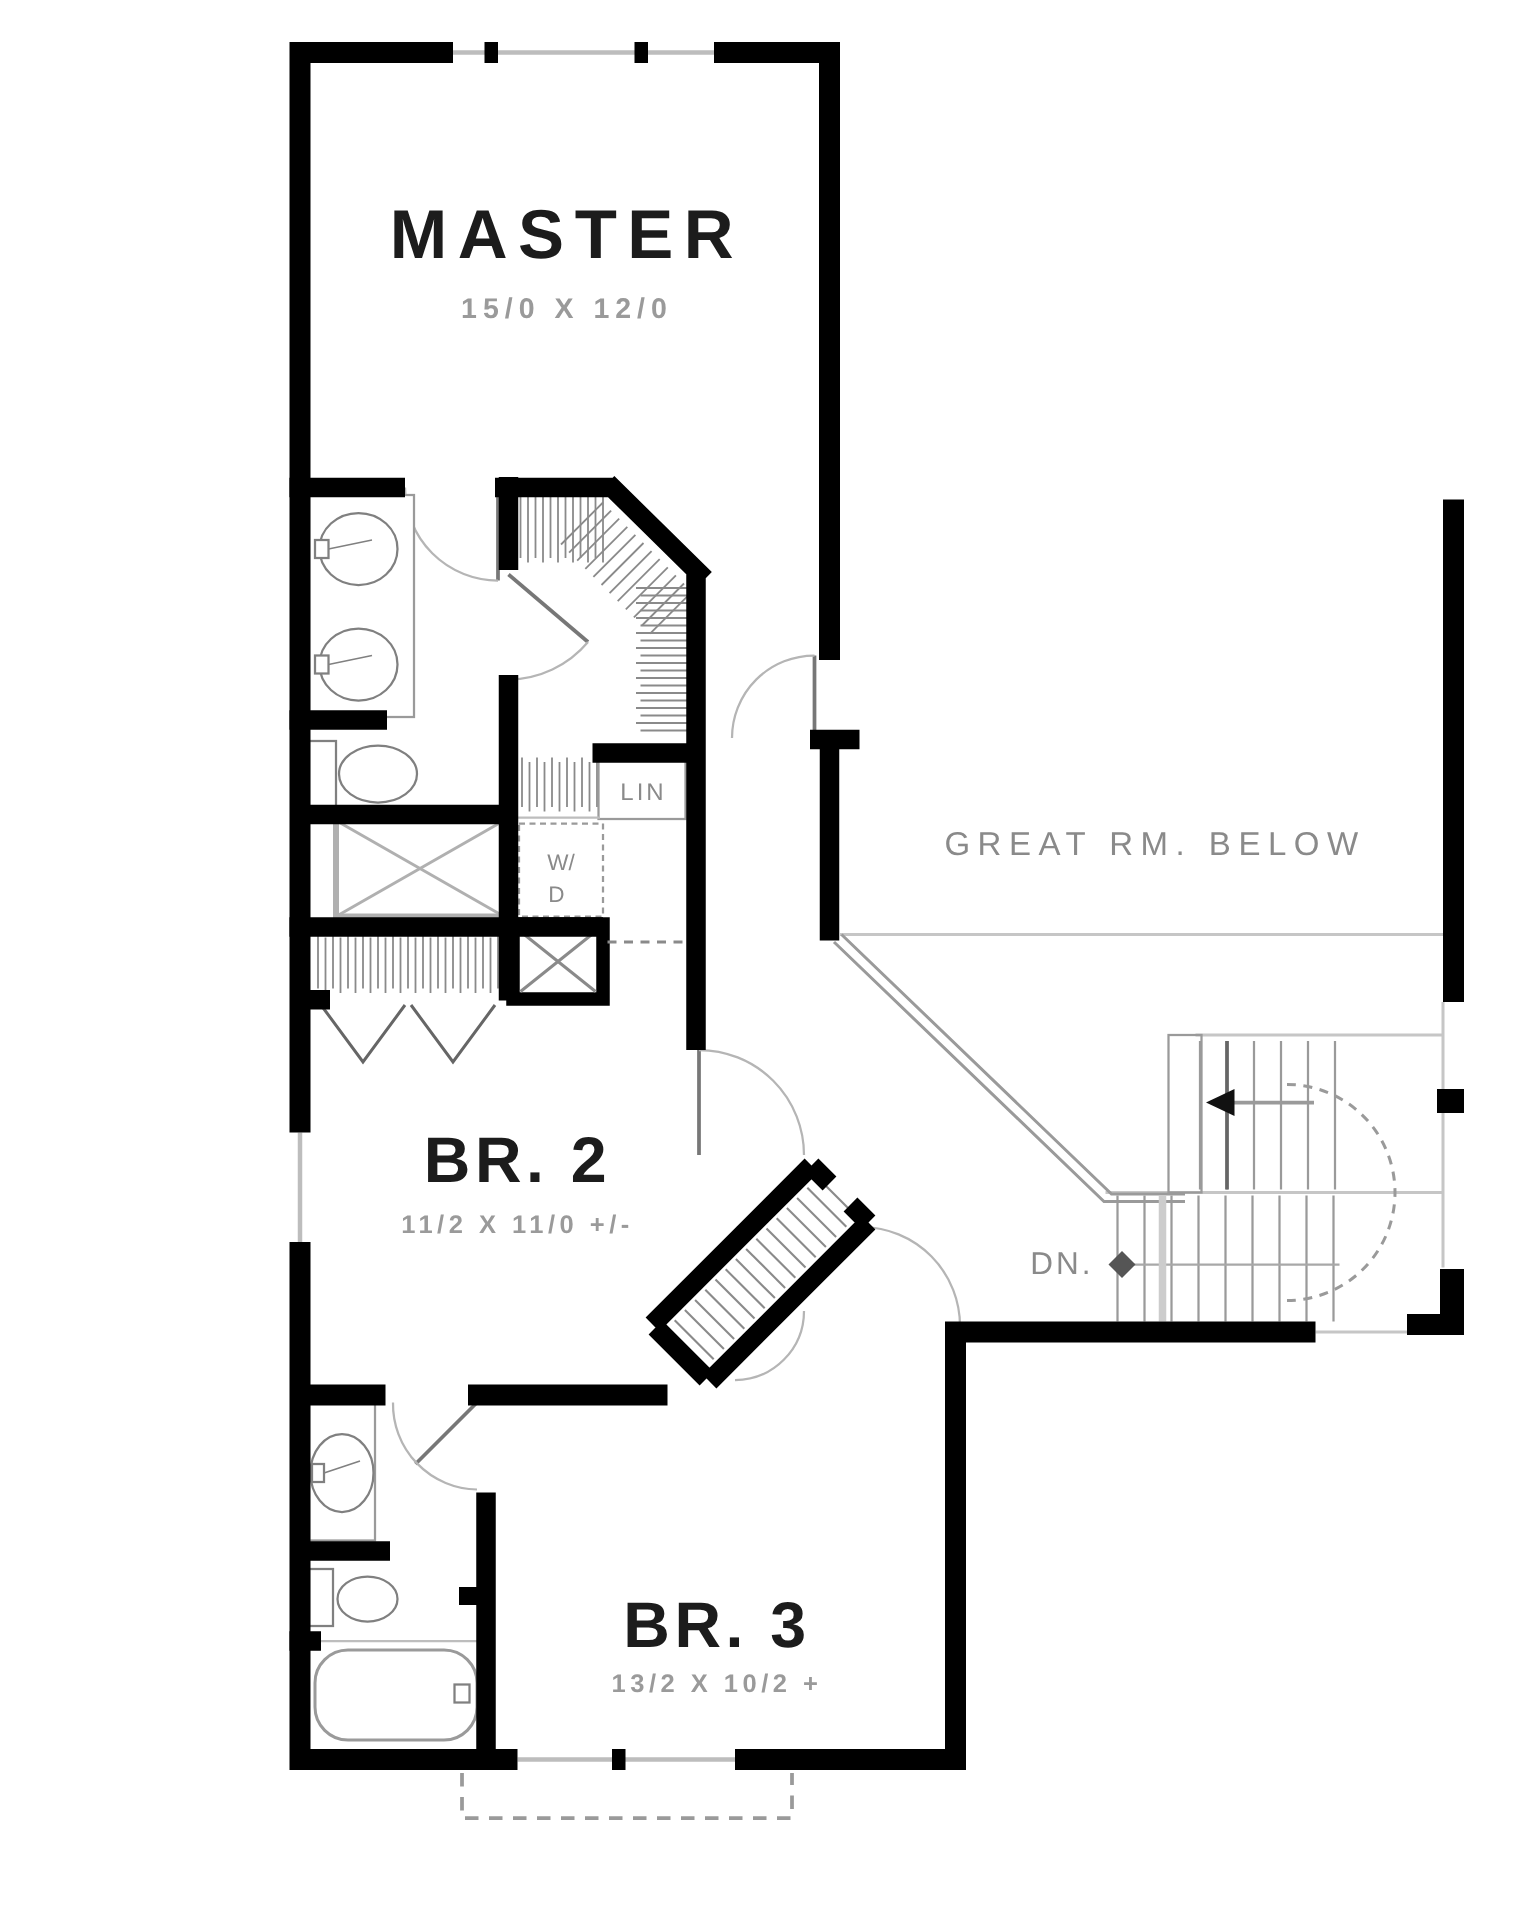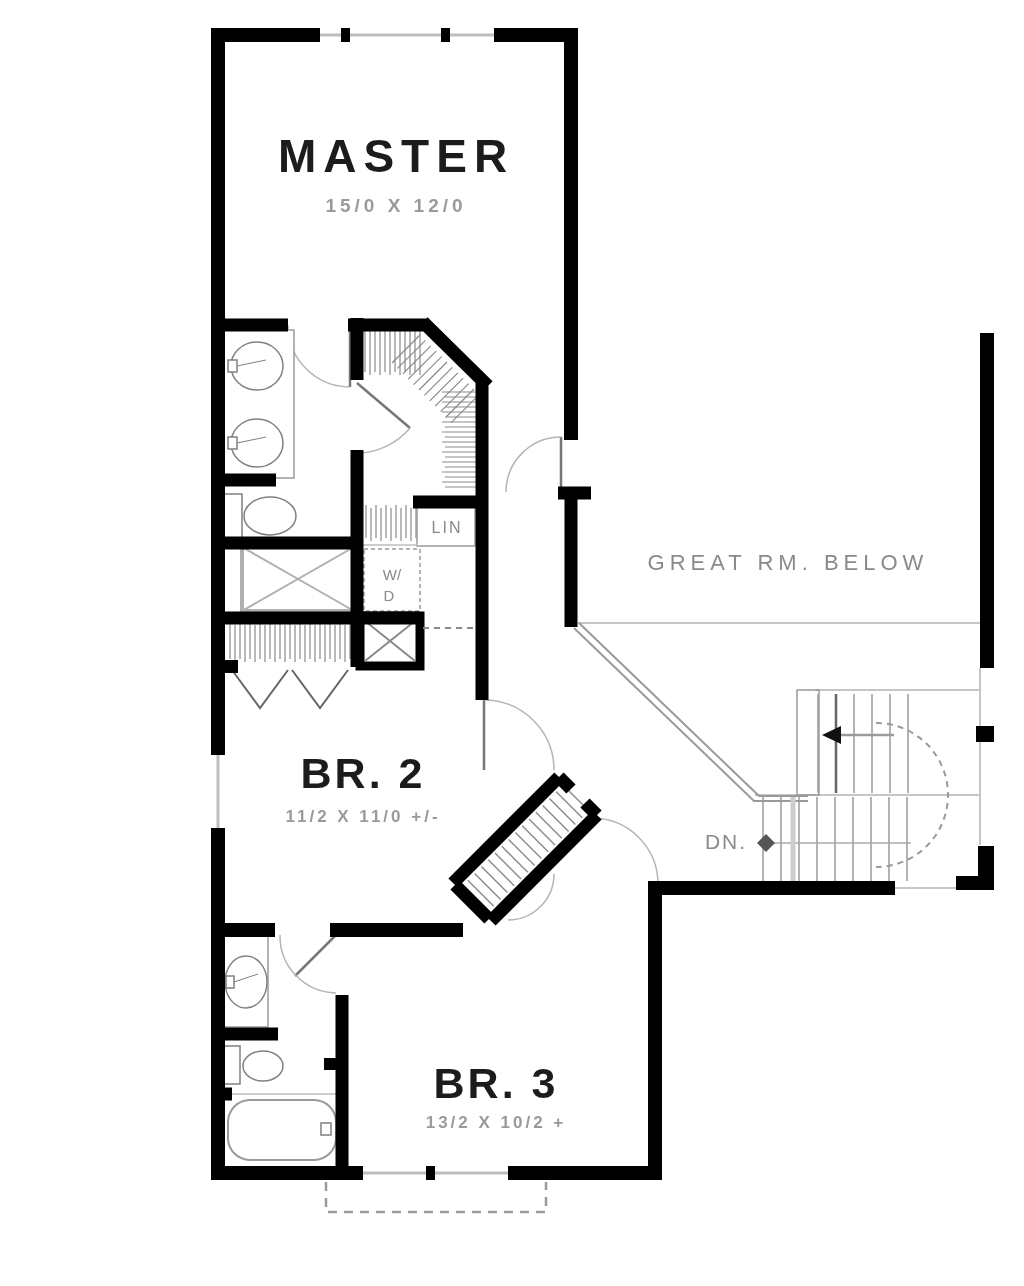--- a/index.html
+++ b/index.html
@@ -1,16 +1,16 @@
 <!DOCTYPE html>
 <html><head>
 <meta charset="utf-8">
 <style>
   html,body{margin:0;padding:0;background:#ffffff;}
-  .stage{width:884px;height:1286px;position:relative;background:#f9a8d4;font-family:"Liberation Sans",sans-serif;margin-left:18px;}
+  .stage{width:884px;height:1286px;position:relative;background:#f9a8d4;font-family:"Liberation Sans",sans-serif;}
   svg{display:block;}
   text{font-family:"Liberation Sans",sans-serif;}
   .room-label{fill:#1c1c1c;font-weight:bold;}
   .dim-label{fill:#9a9a9a;font-weight:bold;}
   .anno-label{fill:#8a8a8a;}
 </style>
 </head>
 <body>
 
 <div class="stage">

